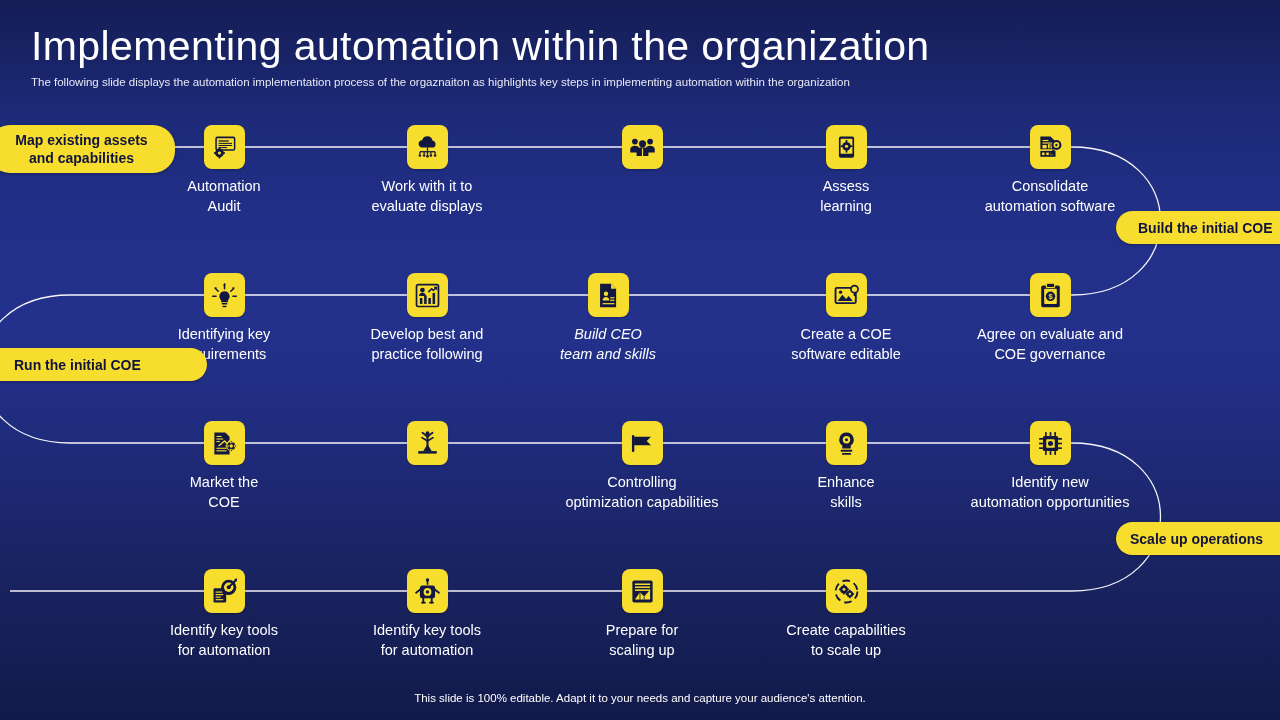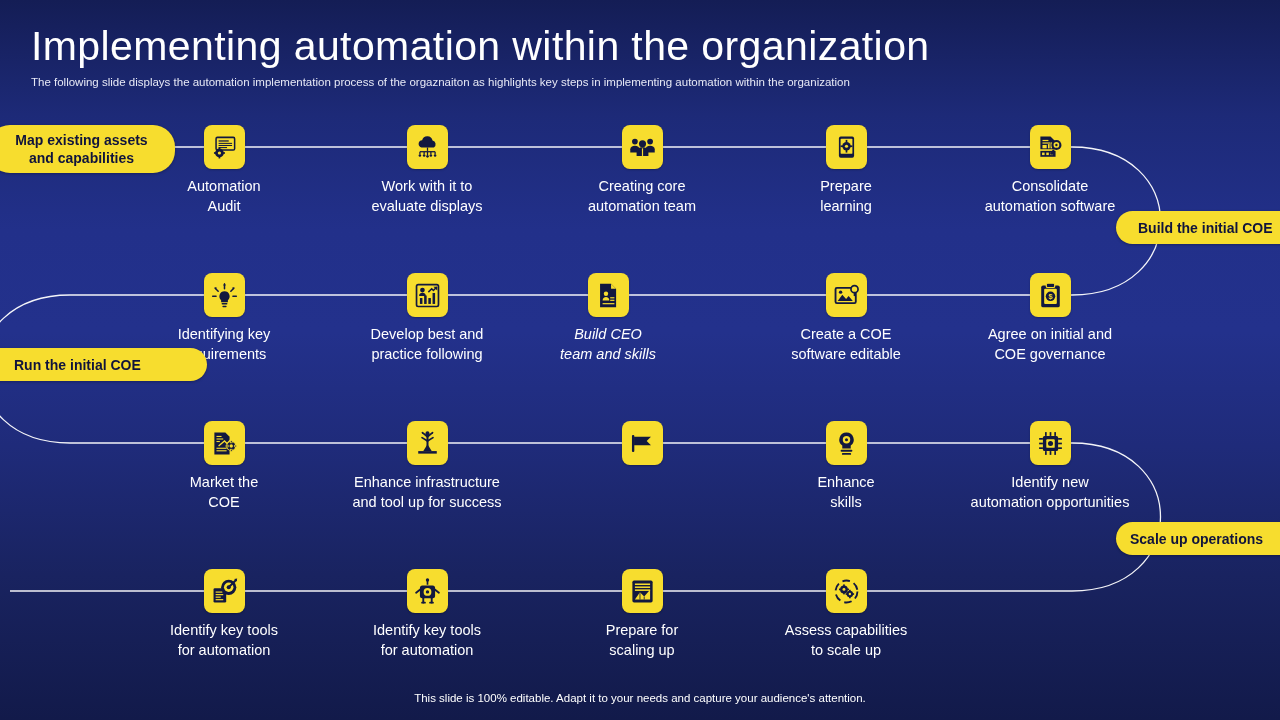--- a/index.html
+++ b/index.html
@@ -394,30 +394,28 @@
         </div>
         <div class="node-label">Work with it to
 evaluate displays</div>
       </div>
       <div class="node" style="left: 642px; top: 125px;">
         <div class="icon-box">
           <svg width="27" height="27" viewBox="0 0 32 32">
             <use href="#ic-team-group-icon"></use>
           </svg>
         </div>
-        <div class="node-label">Creating core
-automation team</div>
       </div>
       <div class="node" style="left: 846px; top: 125px;">
         <div class="icon-box">
           <svg width="27" height="27" viewBox="0 0 32 32">
             <use href="#ic-tablet-gear-icon"></use>
           </svg>
         </div>
-        <div class="node-label">Prepare
+        <div class="node-label">Assess
 learning</div>
       </div>
       <div class="node" style="left: 1050px; top: 125px;">
         <div class="icon-box">
           <svg width="27" height="27" viewBox="0 0 32 32">
             <use href="#ic-document-search-icon"></use>
           </svg>
         </div>
         <div class="node-label">Consolidate
 automation software</div>
@@ -457,47 +455,47 @@
         </div>
         <div class="node-label">Create a COE
 software editable</div>
       </div>
       <div class="node" style="left: 1050px; top: 273px;">
         <div class="icon-box">
           <svg width="27" height="27" viewBox="0 0 32 32">
             <use href="#ic-clipboard-money-icon"></use>
           </svg>
         </div>
-        <div class="node-label">Agree on initial  and
+        <div class="node-label">Agree on evaluate  and
 COE governance</div>
       </div>
       <div class="node" style="left: 224px; top: 421px;">
         <div class="icon-box">
           <svg width="27" height="27" viewBox="0 0 32 32">
             <use href="#ic-marketing-document-icon"></use>
           </svg>
         </div>
         <div class="node-label">Market the
 COE</div>
       </div>
       <div class="node" style="left: 427px; top: 421px;">
         <div class="icon-box">
           <svg width="27" height="27" viewBox="0 0 32 32">
             <use href="#ic-infrastructure-tower-icon"></use>
           </svg>
         </div>
-        <div class="node-label">Enhance infrastructure
-and tool up for success</div>
       </div>
       <div class="node" style="left: 642px; top: 421px;">
         <div class="icon-box">
           <svg width="27" height="27" viewBox="0 0 32 32">
             <use href="#ic-flag-control-icon"></use>
           </svg>
         </div>
+        <div class="node-label">Controlling
+optimization capabilities</div>
       </div>
       <div class="node" style="left: 846px; top: 421px;">
         <div class="icon-box">
           <svg width="27" height="27" viewBox="0 0 32 32">
             <use href="#ic-skill-badge-icon"></use>
           </svg>
         </div>
         <div class="node-label">Enhance
 skills</div>
       </div>
@@ -536,21 +534,21 @@
         </div>
         <div class="node-label">Prepare for
 scaling up</div>
       </div>
       <div class="node" style="left: 846px; top: 569px;">
         <div class="icon-box">
           <svg width="27" height="27" viewBox="0 0 32 32">
             <use href="#ic-gears-assess-icon"></use>
           </svg>
         </div>
-        <div class="node-label">Assess capabilities
+        <div class="node-label">Create capabilities
 to scale up</div>
       </div>
     </div>
 
   <div class="pill" id="pill-map">Map existing assets
 and capabilities</div>
   <div class="pill" id="pill-build">Build the initial COE</div>
   <div class="pill" id="pill-run">Run the initial COE</div>
   <div class="pill" id="pill-scale">Scale up operations</div>
 

